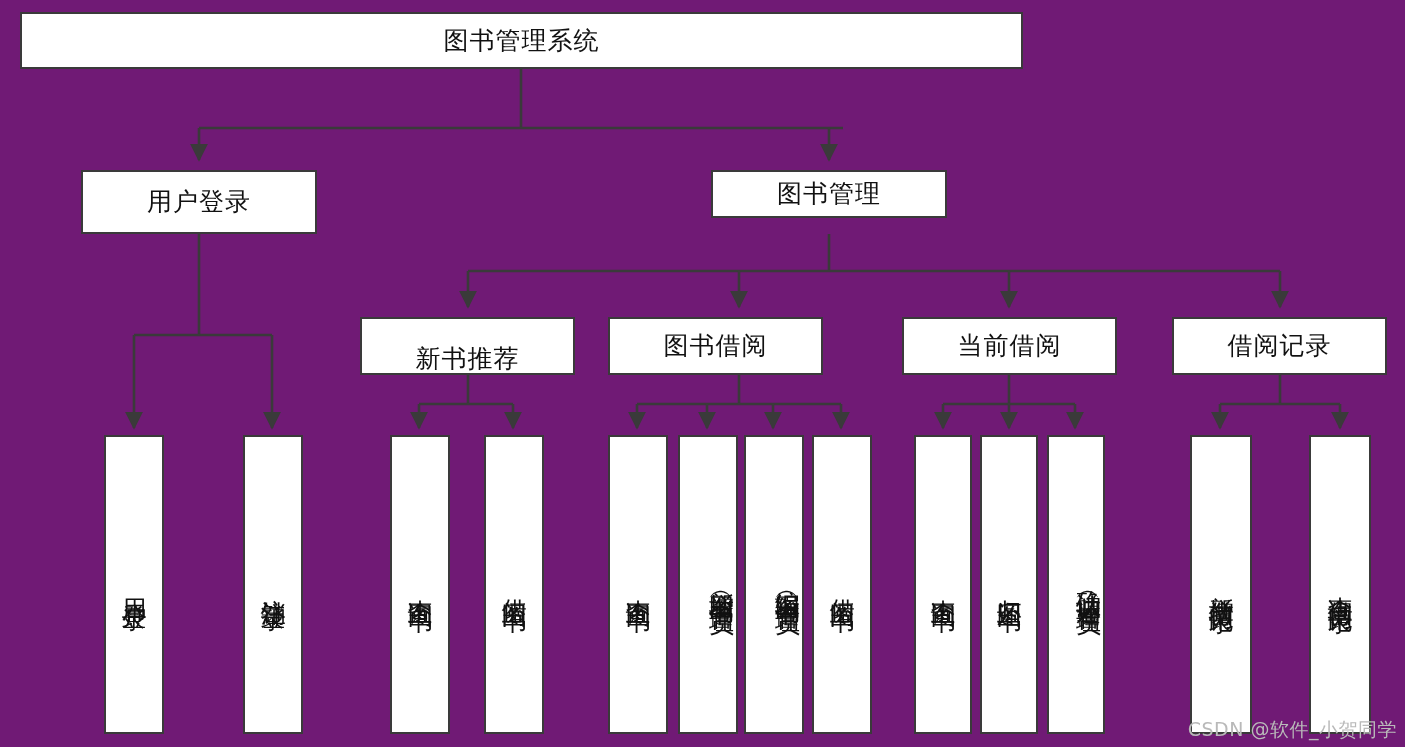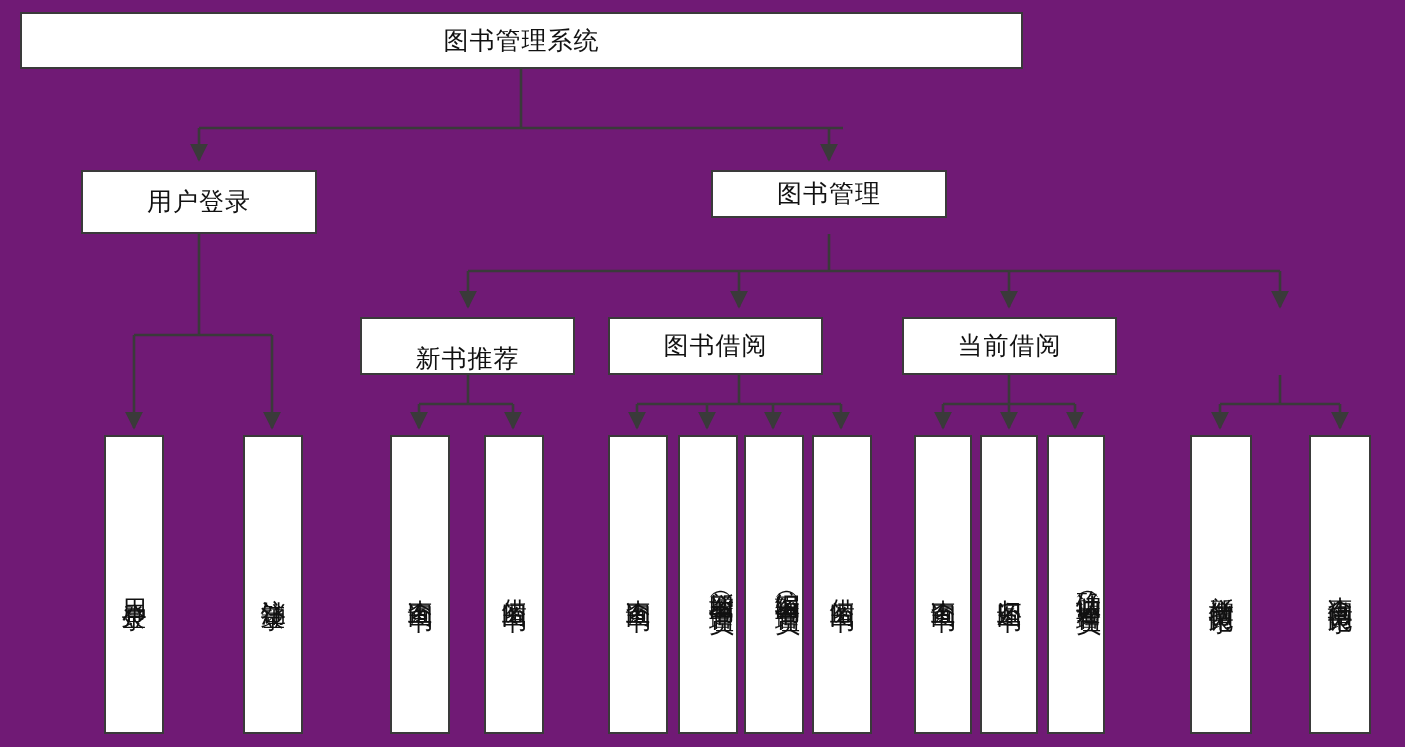--- a/index.html
+++ b/index.html
@@ -129,20 +129,23 @@
 
   <div class="node horiz" style="left:360px;top:317px;width:215px;height:58px;align-items:flex-end;">
     <span>新书推荐</span>
   </div>
   <div class="node horiz" style="left:608px;top:317px;width:215px;height:58px;">
     <span>图书借阅</span>
   </div>
   <div class="node horiz" style="left:902px;top:317px;width:215px;height:58px;">
     <span>当前借阅</span>
   </div>
+  <div class="node horiz" style="left:1172px;top:317px;width:215px;height:58px;">
+    <span>借阅记录</span>
+  </div>
 
   <div class="node vert leaf-tall" style="left:104px;top:435px;width:60px;height:299px;">
     <span>用户登录</span>
   </div>
   <div class="node vert leaf-tall" style="left:243px;top:435px;width:60px;height:299px;">
     <span>注销登录</span>
   </div>
 
   <div class="node vert leaf-tall" style="left:390px;top:435px;width:60px;height:299px;">
     <span>查询图书</span>
@@ -174,13 +177,14 @@
     <span>确认归还（管理员）</span>
   </div>
 
   <div class="node vert leaf-tall" style="left:1190px;top:435px;width:62px;height:299px;">
     <span>新增借阅记录</span>
   </div>
   <div class="node vert leaf-tall" style="left:1309px;top:435px;width:62px;height:299px;">
     <span>查询借阅记录</span>
   </div>
 
+  <div class="watermark">CSDN @软件_小贺同学</div>
 </div>
 
 </body></html>

